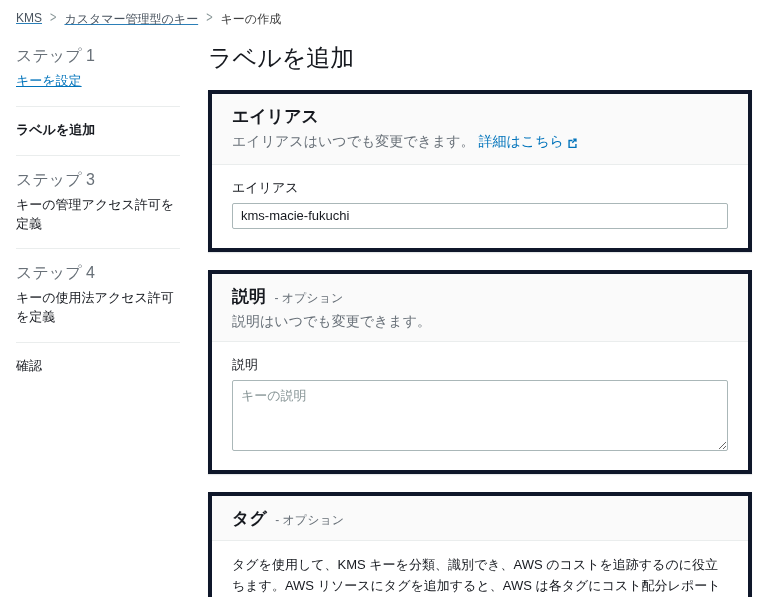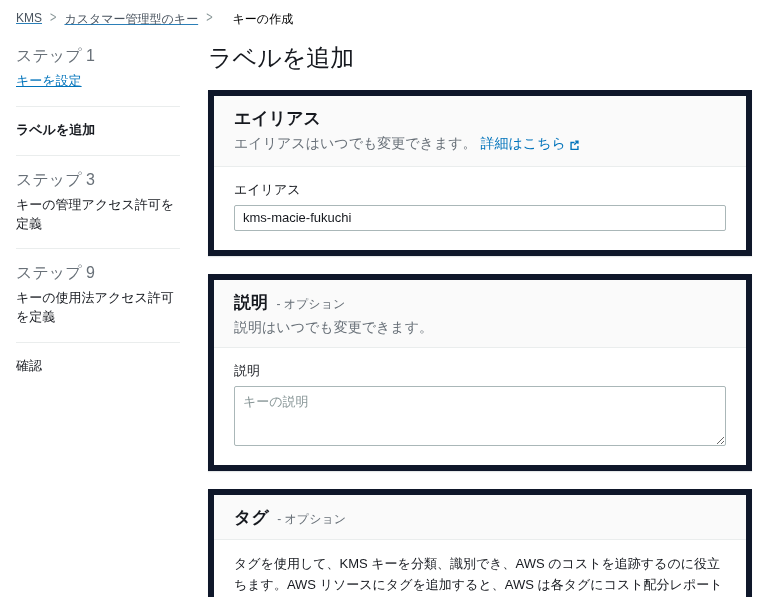--- a/index.html
+++ b/index.html
@@ -10,38 +10,38 @@
     color: #16191f;
     overflow: hidden;
   }
   
   .breadcrumb {
     padding: 11px 24px 0 16px;
     font-size: 12px;
     display: flex; align-items: flex-start; gap: 8px;
   }
   .crumb-link { color: #49535e; text-decoration: underline; text-decoration-color: #2b7fb8; cursor: pointer; }
-  .crumb-current { color: #000000; margin-left: 12px; }
+  .crumb-current { color: #404040; }
   .crumb-sep { color: #879596; font-size: 11px; transform: scaleY(1.25); display:inline-block; }
   
   .content-row { display: flex; padding: 12px 0 0 16px; }
   .steps-nav { width: 166px; flex: 0 0 166px; padding-top: 6px; }
   .main-col { width: 544px; flex: 0 0 544px; margin-left: 26px; }
   
   .step { margin-bottom: 0; }
   .step-num { font-size: 16px; color: #687078; margin-bottom: 5px; }
   .step-name { font-size: 13px; color: #16191f; line-height: 1.45; }
   .step-name.link { color: #0073bb; text-decoration: underline; cursor: pointer; }
   .step-name.current { font-weight: 700; }
   .step-divider { border: none; border-top: 1px solid #eaeded; margin: 15px 0 14px 0; width: 164px; }
   
   .page-title { font-size: 24px; font-weight: 400; color: #16191f; margin: 2px 0 16px 0; }
   
   .card {
-    border: 6px solid #0f172a;
+    border: 4px solid #0f172a;
     background: #ffffff;
     margin-bottom: 18px;
     box-shadow: 0 1px 1px 0 rgba(0,28,36,0.10);
   }
   .card-header {
     background: #fafafa;
     padding: 11px 20px 10px 20px;
     border-bottom: 1px solid #eaeded;
   }
   .card-title { font-size: 17px; font-weight: 700; color: #16191f; display: inline; }
@@ -53,21 +53,21 @@
   
   .field-label { font-size: 13px; color: #16191f; margin-bottom: 6px; }
   .text-input {
     width: 100%; height: 26px;
     border: 1px solid #aab7b8; border-radius: 2px;
     padding: 0 8px; font-size: 13px; color: #16191f;
     font-family: "Liberation Sans", "DejaVu Sans", sans-serif;
     background: #ffffff;
   }
   .text-area {
-    width: 100%; height: 60px;
+    width: 100%; height: 71px;
     border: 1px solid #aab7b8; border-radius: 2px;
     padding: 6px 8px; font-size: 13px; color: #16191f;
     font-family: "Liberation Sans", "DejaVu Sans", sans-serif;
     resize: both; display: block;
   }
   .text-area::placeholder, .text-input::placeholder { color: #879596; }
   
   .tags-body-text { font-size: 13px; color: #16191f; line-height: 1.6; }
   .tags-empty { font-size: 13px; color: #687078; margin-top: 3px; }
 </style>
@@ -93,21 +93,21 @@
     <div class="step">
       <div class="step-name current">ラベルを追加</div>
     </div>
     <hr class="step-divider">
     <div class="step">
       <div class="step-num">ステップ 3</div>
       <div class="step-name">キーの管理アクセス許可を定義</div>
     </div>
     <hr class="step-divider">
     <div class="step">
-      <div class="step-num">ステップ 9</div>
+      <div class="step-num">ステップ 4</div>
       <div class="step-name">キーの使用法アクセス許可を定義</div>
     </div>
     <hr class="step-divider">
     <div class="step">
       <div class="step-name">確認</div>
     </div>
   </aside>
 
   <main class="main-col">
 

